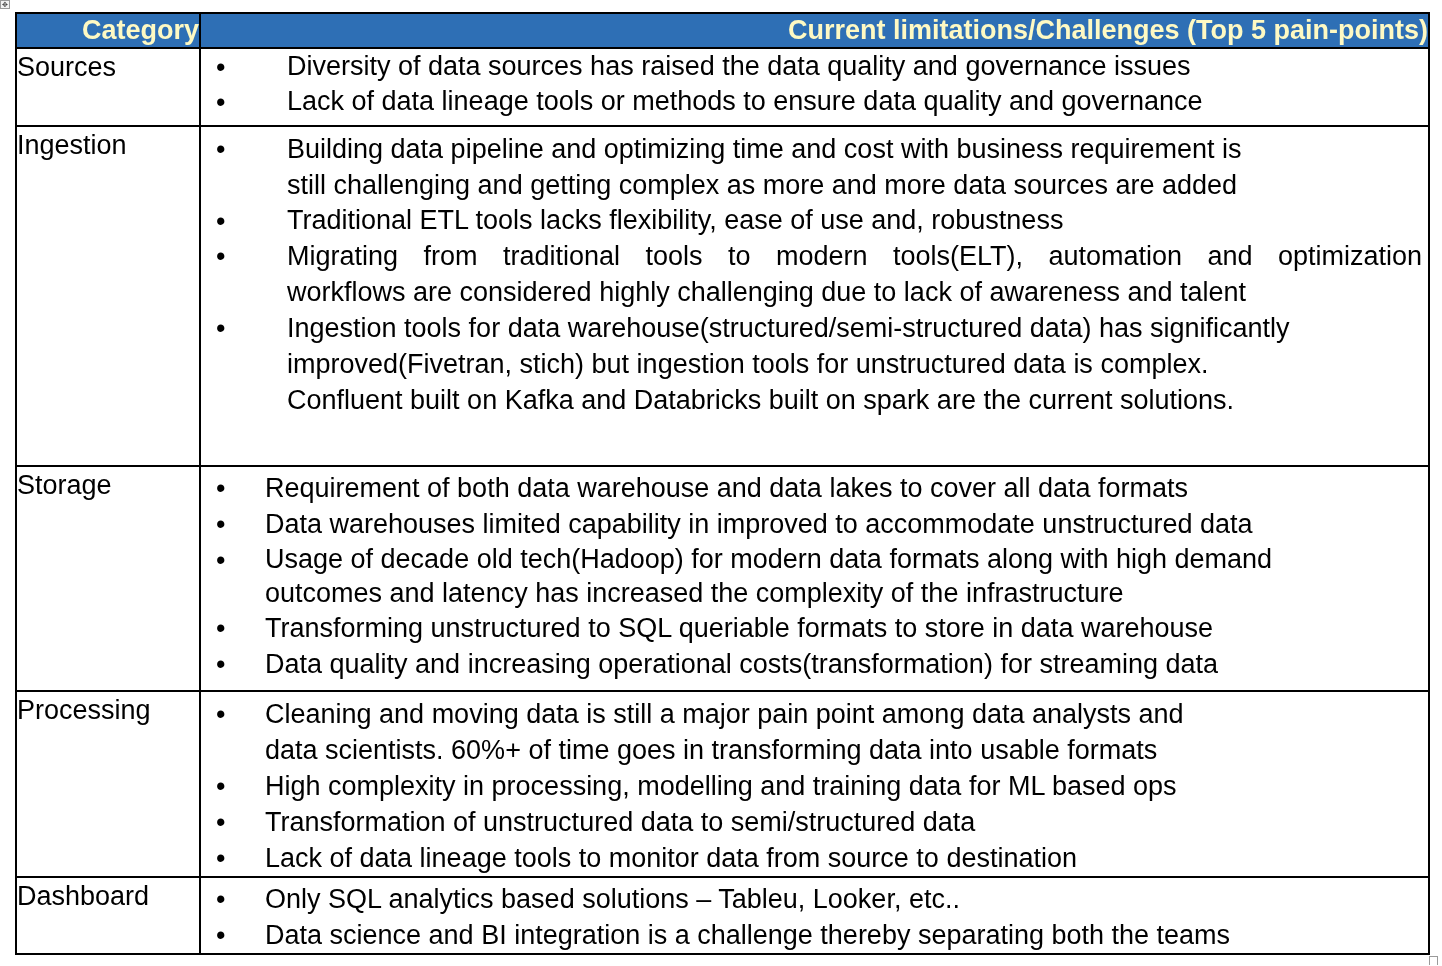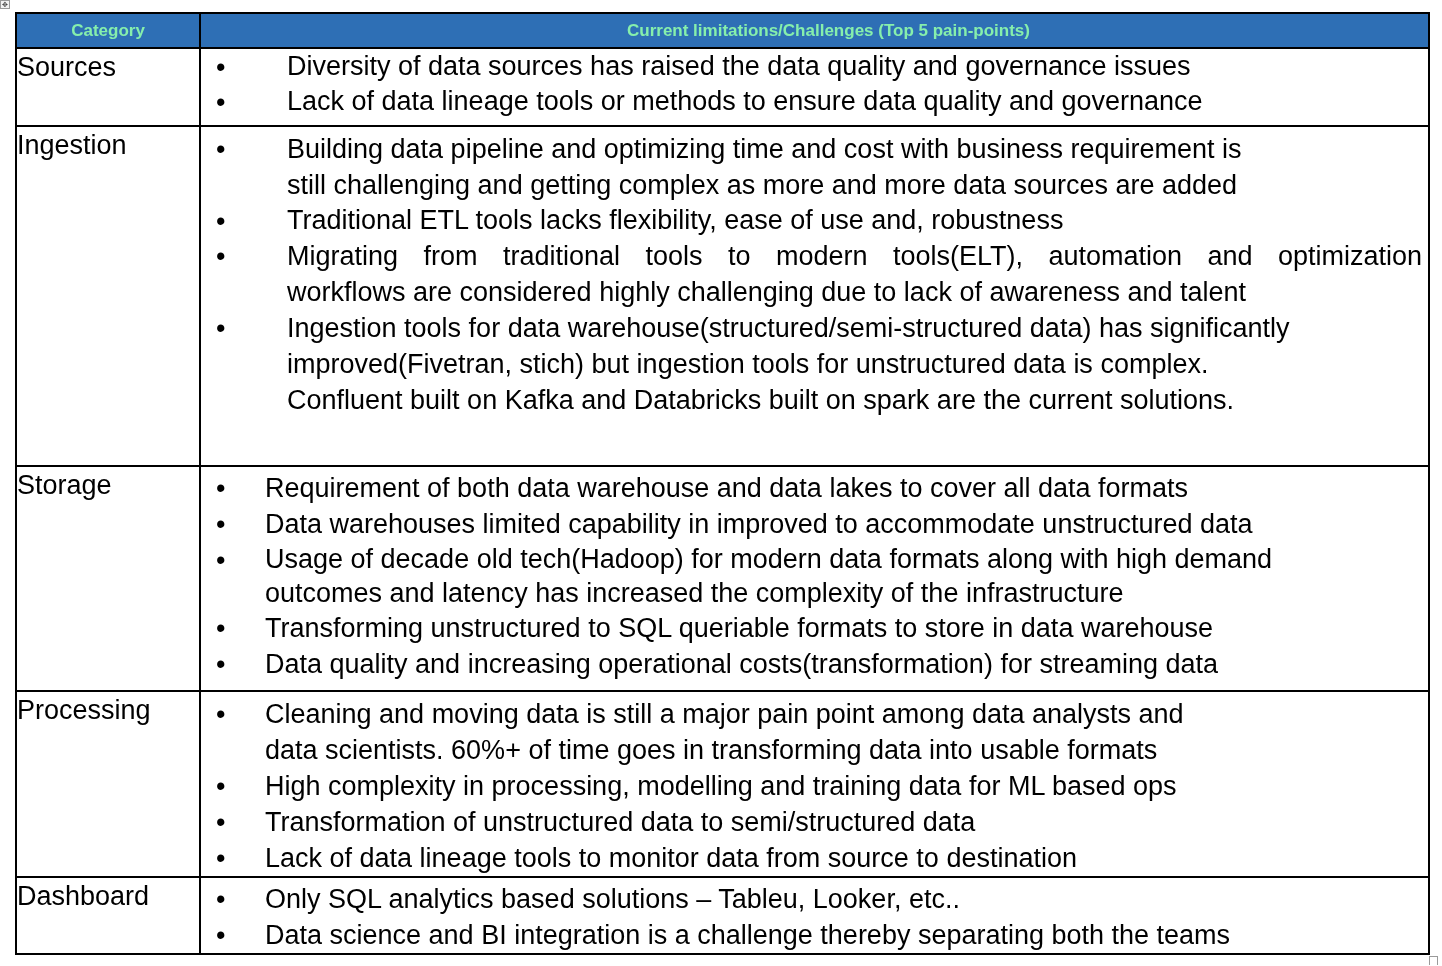--- a/index.html
+++ b/index.html
@@ -8,22 +8,22 @@
   .move-handle { position: absolute; left: 0; top: 0; width: 10px; height: 9px;
                  border: 1px solid #9a9a9a; background: #f2f2f2; box-sizing: border-box;
                  font-size: 7px; line-height: 7px; text-align: center; color: #444; }
   .resize-handle { position: absolute; left: 1429px; top: 956px; width: 9px; height: 9px;
                    border: 1px solid #9a9a9a; border-bottom: none; box-sizing: border-box; background: #fff; }
   table.pain { position: absolute; left: 15px; top: 12px; width: 1413px;
                border-collapse: collapse; table-layout: fixed; }
   table.pain td, table.pain th { border: 2px solid #000; vertical-align: top; padding: 0; }
   col.c1 { width: 184px; }
   col.c2 { width: 1229px; }
-  thead th { background: #2e6fb5; color: #86efac; font-weight: bold; font-size: 17px;
-             text-align: center; height: 33px; line-height: 33px; padding-left: 16px;
+  thead th { background: #2e6fb5; color: #fef9c3; font-weight: bold; font-size: 27px;
+             text-align: right; height: 33px; line-height: 33px; padding-left: 16px;
              white-space: nowrap; overflow: hidden; }
   thead th.h2 { padding-left: 28px; }
   td.cat { font-size: 27px; line-height: 36px; padding-left: 16px; padding-top: 0px; }
   td.items { font-size: 27px; }
   .row-sources td { height: 76px; border-radius: 16px; }
   .row-ingestion td { height: 338px; }
   .row-storage td { height: 223px; border-radius: 20px; }
   .row-processing td { height: 183px; border-radius: 31px; }
   .row-dashboard td { height: 72px; }
   ul.bl { list-style: none; margin: 0; padding: 0; }

